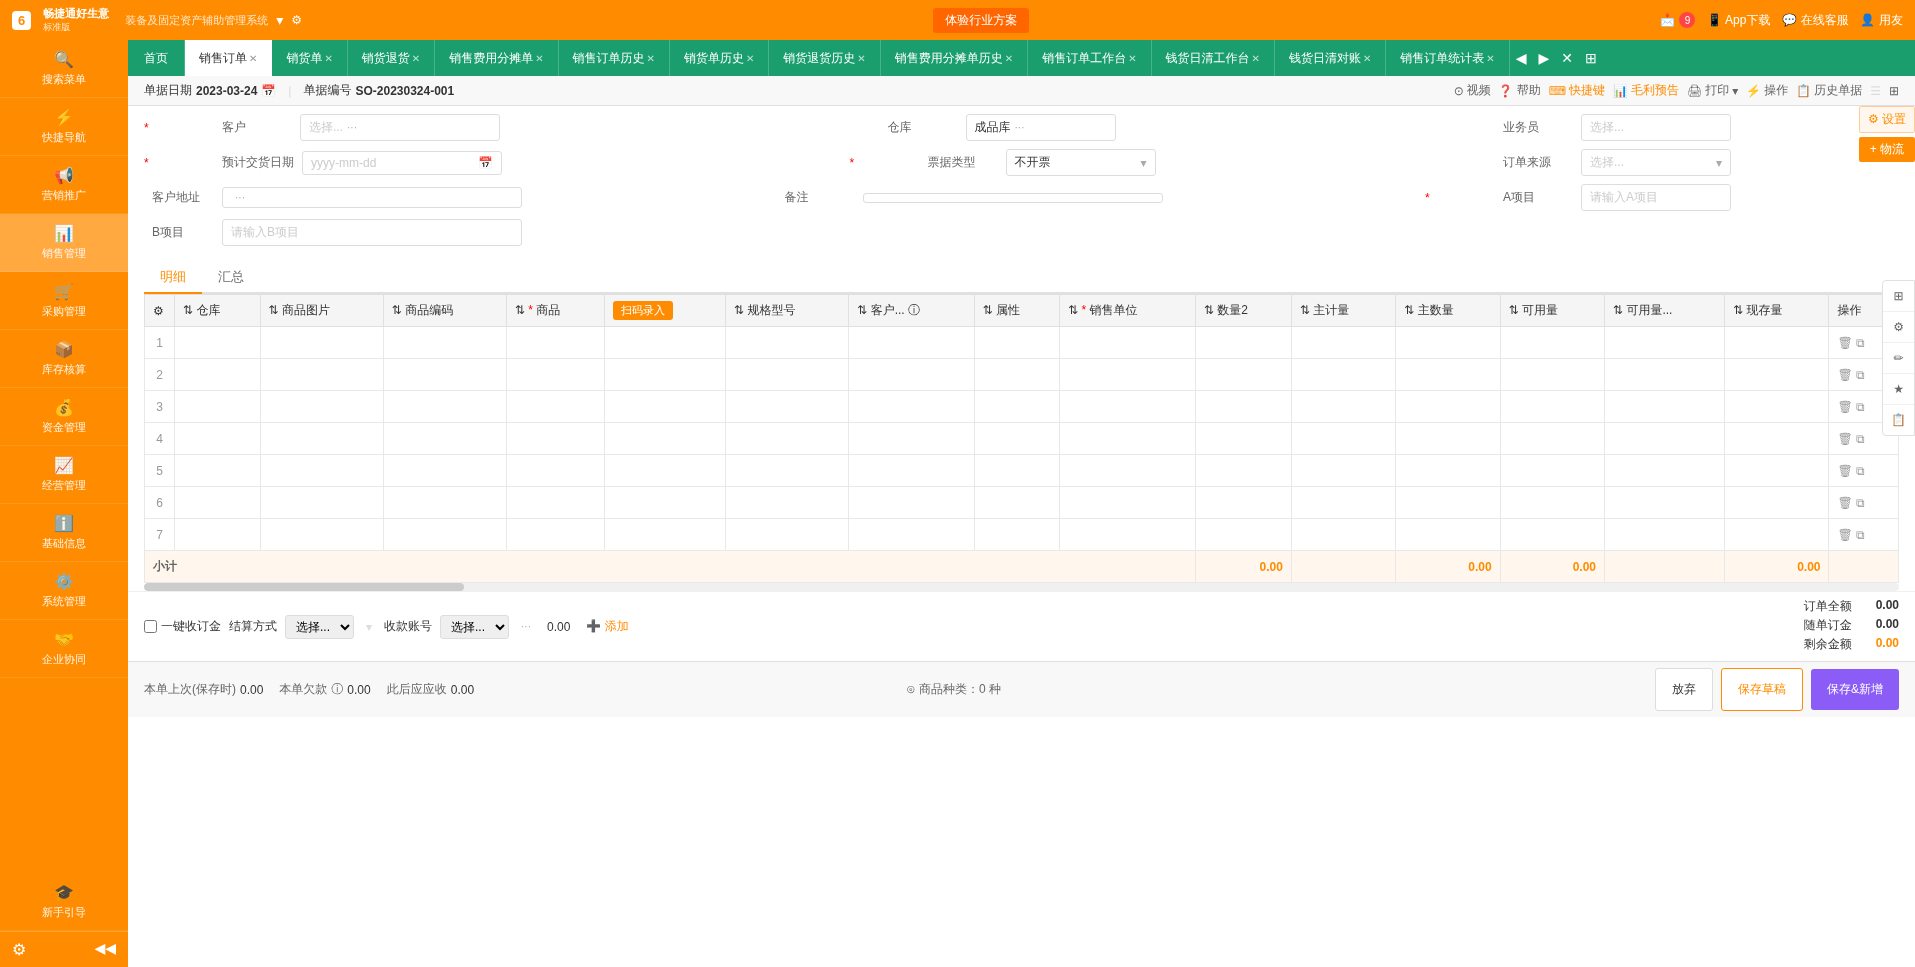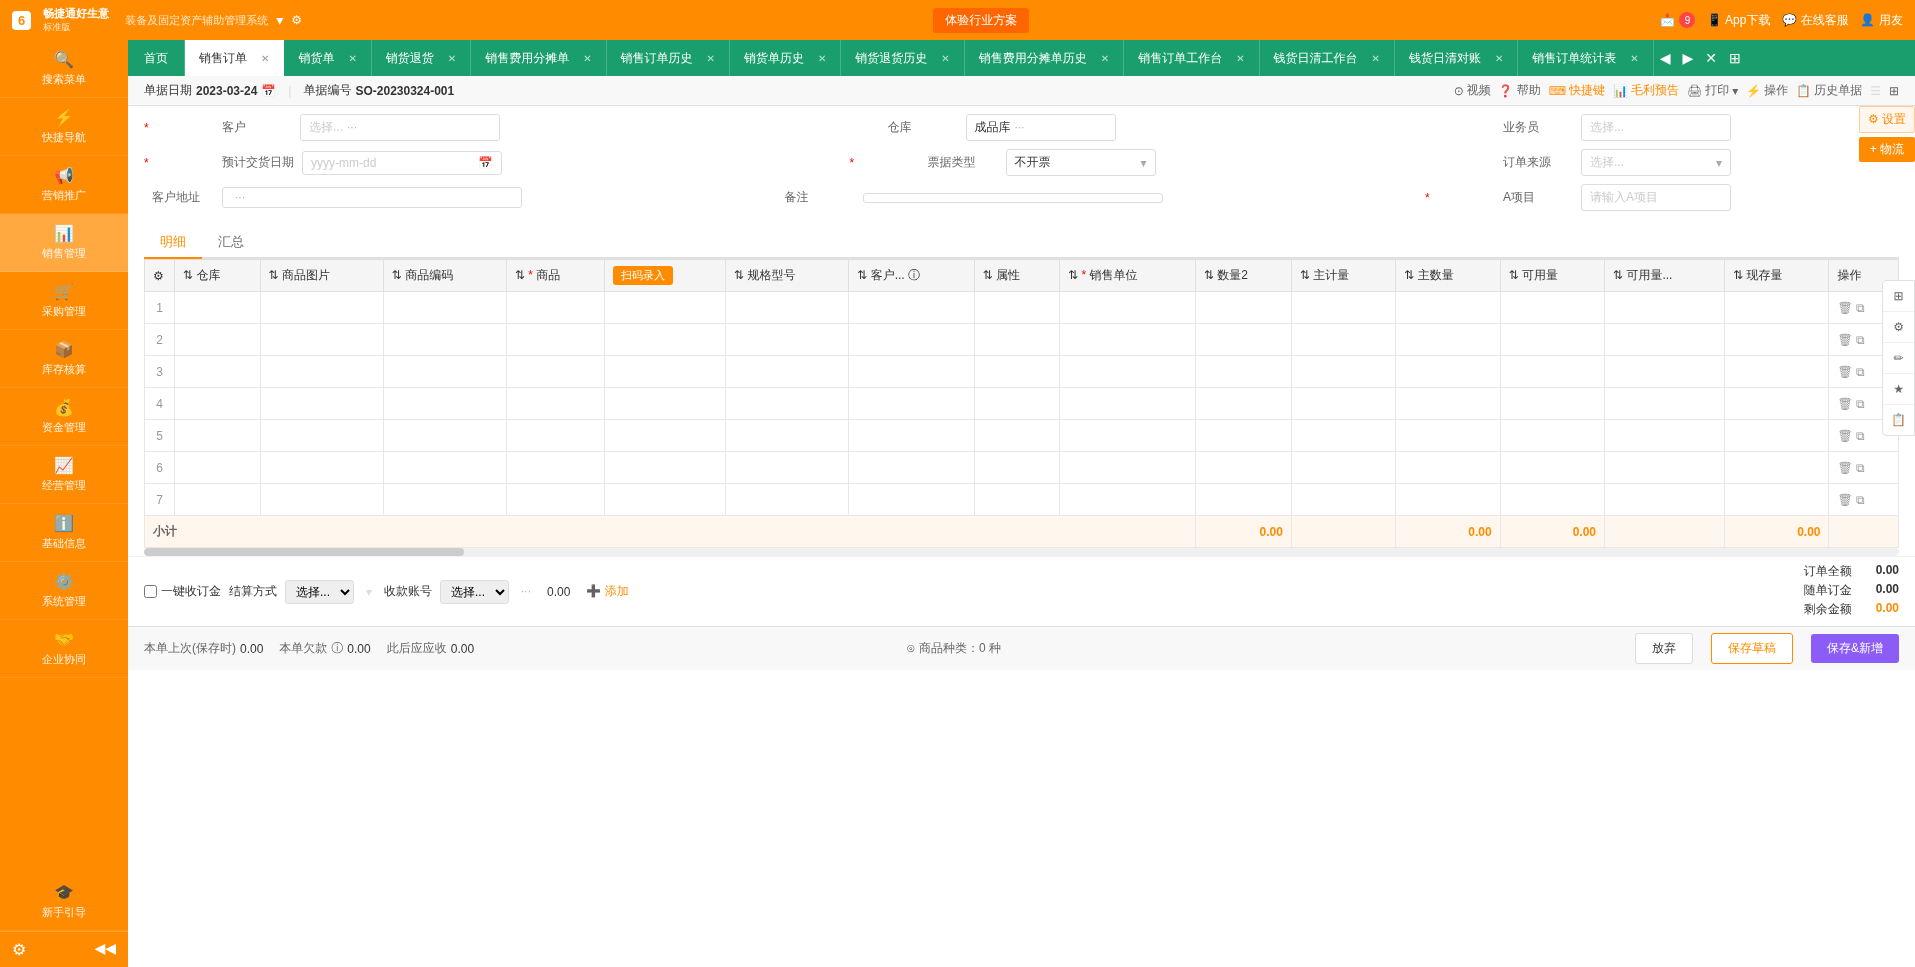--- a/index.html
+++ b/index.html
@@ -17,21 +17,21 @@
     
     .top-bar-left { display: flex; align-items: center; gap: 8px; }
     .brand-logo { background: #fff; border-radius: 4px; padding: 2px 6px; color: #ff8c00; font-weight: bold; font-size: 11px; }
     .top-bar-right { display: flex; align-items: center; gap: 12px; color: #fff; font-size: 12px; }
     .solution-btn { background: #ff6600; border: none; color: #fff; padding: 4px 12px; border-radius: 3px; cursor: pointer; font-size: 12px; }
     .sidebar-item { display: flex; flex-direction: column; align-items: center; padding: 10px 4px; cursor: pointer; color: rgba(255,255,255,0.9); font-size: 11px; gap: 3px; border-bottom: 1px solid rgba(255,255,255,0.1); }
     .sidebar-item.active { background: rgba(255,255,255,0.25); }
     .sidebar-icon { font-size: 16px; }
 
     
-    .tab-item { padding: 0 14px; height: 36px; display: flex; align-items: center; cursor: pointer; color: #fff; font-size: 12px; white-space: nowrap; border-right: 1px solid rgba(255,255,255,0.2); gap: 12px; flex-shrink: 0; }
+    .tab-item { padding: 0 14px; height: 36px; display: flex; align-items: center; cursor: pointer; color: #fff; font-size: 12px; white-space: nowrap; border-right: 1px solid rgba(255,255,255,0.2); gap: 0; flex-shrink: 0; }
     .tab-item.active { background: #fff; color: #333; }
     .tab-item.active .tab-close { color: #999; }
     .tab-close { color: rgba(255,255,255,0.7); font-size: 10px; margin-left: 2px; }
     .tab-nav-btn { color: #fff; padding: 0 6px; cursor: pointer; font-size: 14px; }
     .tab-home { background: #1a9e6e; padding: 0 16px; height: 36px; display: flex; align-items: center; color: #fff; font-size: 12px; cursor: pointer; border-right: 1px solid rgba(255,255,255,0.2); flex-shrink: 0; }
 
     
     .form-header { background: #f8f8f8; border-bottom: 1px solid #e0e0e0; padding: 6px 16px; display: flex; align-items: center; justify-content: space-between; }
     .form-header-left { display: flex; align-items: center; gap: 4px; font-size: 12px; }
     .form-header-right { display: flex; align-items: center; gap: 8px; font-size: 12px; color: #666; }
@@ -69,21 +69,21 @@
     .bottom-bar-left { display: flex; align-items: center; gap: 16px; font-size: 12px; color: #666; }
     .bottom-bar-right { display: flex; align-items: center; gap: 8px; }
     .bottom-stat { display: flex; align-items: center; gap: 4px; }
     .stat-label { color: #666; }
     .stat-value { color: #333; }
     .order-summary { text-align: right; font-size: 12px; color: #333; }
     .order-summary-row { display: flex; justify-content: space-between; gap: 24px; margin-bottom: 2px; }
     .order-summary-value { color: #333; font-weight: bold; }
 
     
-    .btn { padding: 6px 16px; border-radius: 3px; cursor: pointer; font-size: 12px; border: none; margin-left: 10px; }
+    .btn { padding: 12px 16px; border-radius: 3px; cursor: pointer; font-size: 12px; border: none; }
     .btn-default { background: #fff; border: 1px solid #ddd; color: #333; }
     .btn-save { background: #fff; border: 1px solid #ff8c00; color: #ff8c00; }
     .btn-save-new { background: #8b5cf6; color: #fff; }
 
     
     .payment-row { display: flex; align-items: center; gap: 8px; padding: 6px 16px; font-size: 12px; border-top: 1px solid #f0f0f0; }
     .checkbox-label { display: flex; align-items: center; gap: 4px; cursor: pointer; }
 
     
     .scroll-stub { height: 8px; background: #f0f0f0; margin: 0 16px; border-radius: 4px; overflow: hidden; }
@@ -336,20 +336,26 @@
             </div>
             <span style="flex:1;"></span>
             <span class="form-label" style="color:red;">*</span>
             <span class="form-label">A项目</span>
             <div class="form-input medium">
               <span class="form-input-placeholder">请输入A项目</span>
             </div>
             <span style="margin-left:160px;"></span>
           </div>
 
+          <div class="form-row">
+            <span class="form-label" style="padding-left:8px;">B项目</span>
+            <div class="form-input" style="min-width:300px;">
+              <span class="form-input-placeholder">请输入B项目</span>
+            </div>
+          </div>
         </div>
 
         <div class="content-tabs">
           <div class="content-tab active">明细</div>
           <div class="content-tab">汇总</div>
         </div>
 
         <div class="table-wrapper">
           <table class="data-table">
             <thead>

